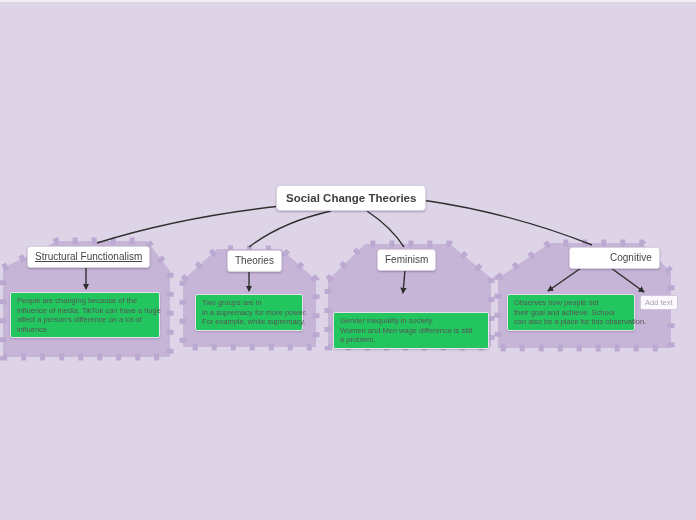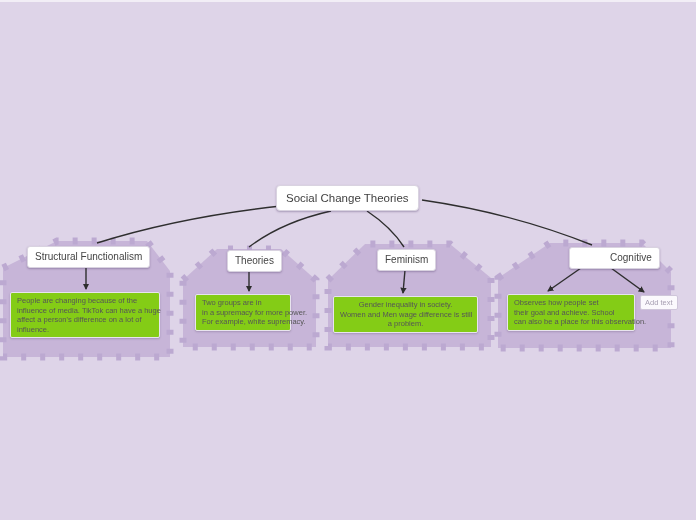--- a/index.html
+++ b/index.html
@@ -51,27 +51,27 @@
     color: #454545;
     font-size: 10px;
     line-height: 12px;
     padding: 4px 7px;
     white-space: nowrap;
     cursor: pointer;
   }
   .node.root {
     font-size: 11.5px;
     line-height: 14px;
-    font-weight: normal;
+    font-weight: bold;
     color: #3f3f3f;
     padding: 5px 9px;
     border-radius: 4px;
   }
   .note {
-    background: #84cc16;
+    background: #22c55e;
     border: 1px solid #e8e4ee;
     border-radius: 2px;
     box-shadow: 0 1px 2px rgba(70,50,95,0.25);
     color: #565656;
     font-size: 7.5px;
     line-height: 9.5px;
     padding: 3px 6px;
     cursor: pointer;
   }
   .note .line {
@@ -83,27 +83,27 @@
     border-radius: 2px;
     color: #a79fb2;
     font-size: 7.5px;
     line-height: 9px;
     padding: 2px 4px;
     white-space: nowrap;
     cursor: pointer;
   }
   
   #node-root   { left: 276px; top: 185px; }
-  #node-b0     { left: 27px;  top: 246px; }
+  #node-b0     { left: 27px;  top: 246px; text-decoration: underline; }
   #node-b1     { left: 227px; top: 250px; }
   #node-b2     { left: 377px; top: 249px; }
   #node-b3     { left: 569px; top: 247px; padding-left: 40px; }
   #note-b0     { left: 10px;  top: 292px; width: 150px; }
-  #note-b1     { left: 195px; top: 294px; width: 96px; }
-  #note-b2     { left: 333px; top: 296px; width: 145px; text-align: center; }
+  #note-b1     { left: 195px; top: 294px; width: 108px; }
+  #note-b2     { left: 333px; top: 312px; width: 156px; }
   #note-b3     { left: 507px; top: 294px; width: 128px; }
   #ghost-b3    { left: 640px; top: 295px; }
 </style>
 </head>
 <body>
 
 <div class="top-strip"></div>
 
 <svg class="layer" viewBox="0 0 696 520">
   <defs>

